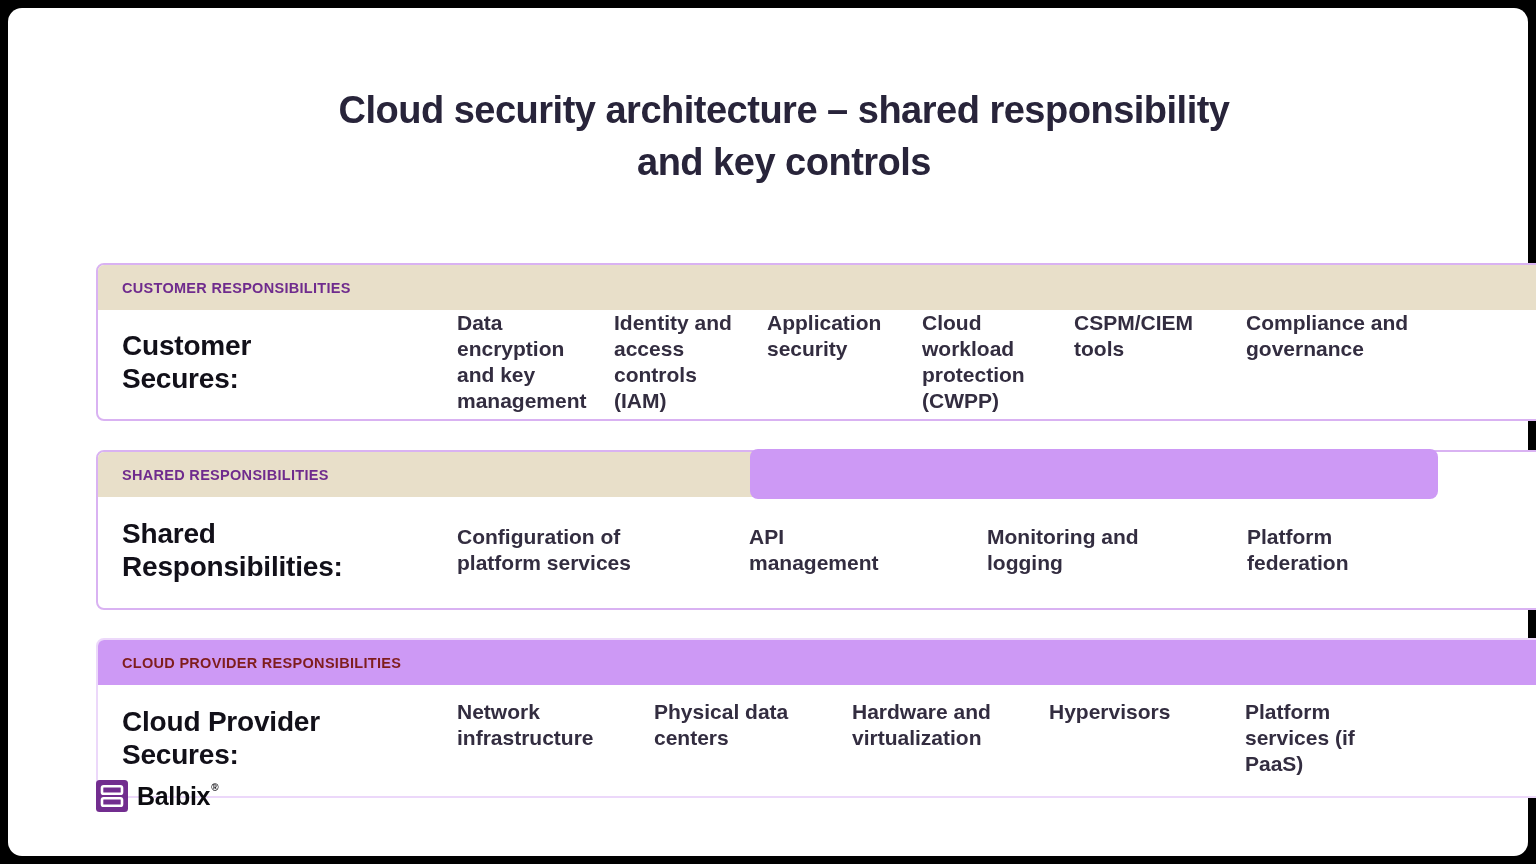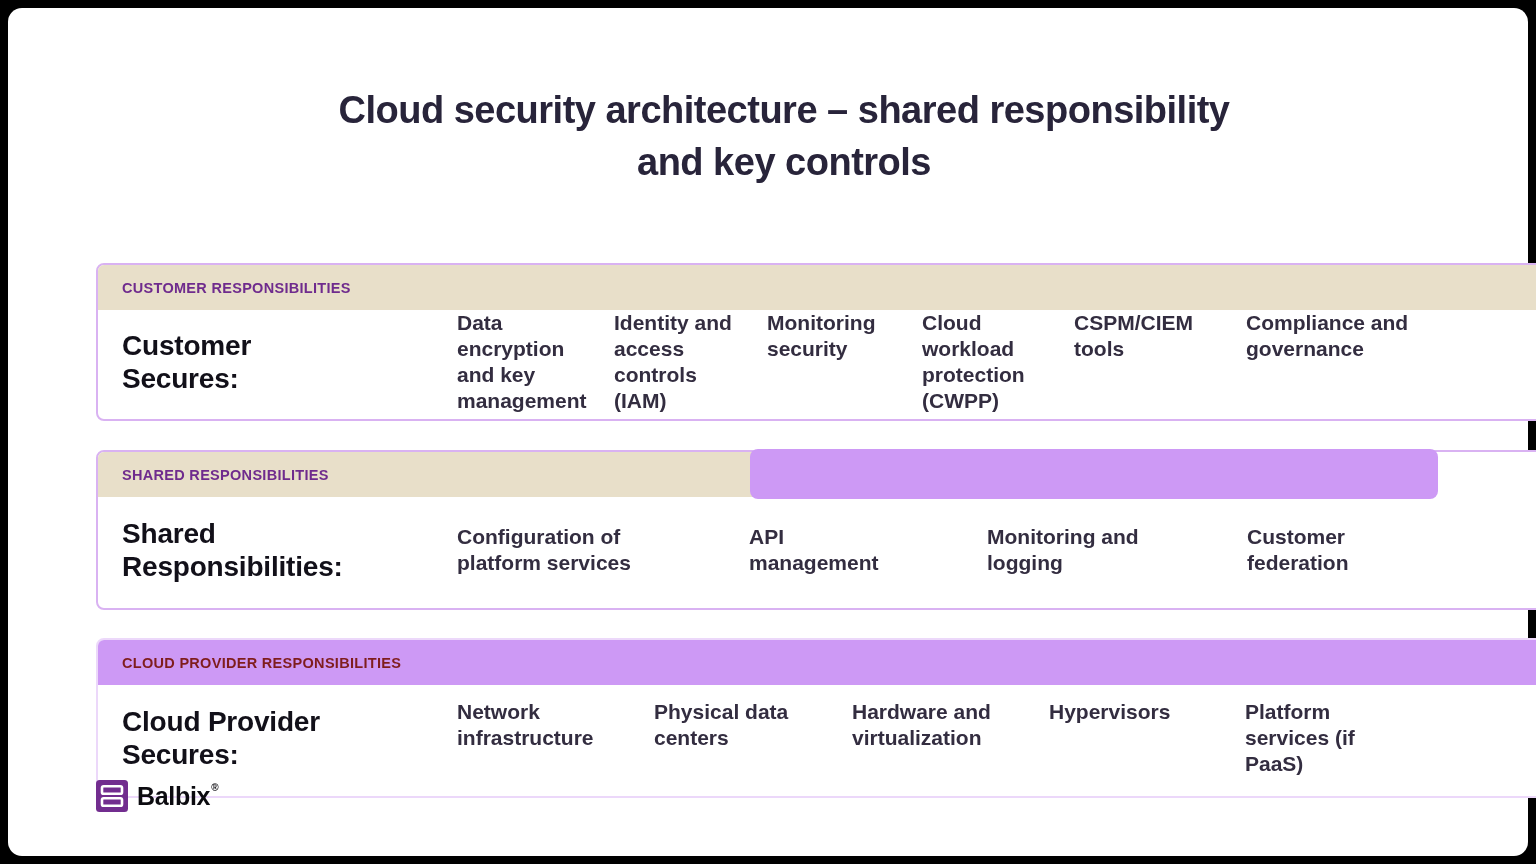--- a/index.html
+++ b/index.html
@@ -65,42 +65,42 @@
     <div class="panel-header hdr-tan">
       <span>CUSTOMER RESPONSIBILITIES</span>
     </div>
     <div class="panel-body">
       <div class="panel-label">
         <div class="inner">Customer Secures:</div>
       </div>
       <div class="items items-customer">
         <div class="item">Data encryption and key management</div>
         <div class="item">Identity and access controls (IAM)</div>
-        <div class="item">Monitoring security</div>
+        <div class="item">Application security</div>
         <div class="item">Cloud workload protection (CWPP)</div>
         <div class="item">CSPM/CIEM tools</div>
         <div class="item">Compliance and governance</div>
       </div>
     </div>
   </section>
 
   <section class="panel shared">
     <div class="panel-header">
       <span>SHARED RESPONSIBILITIES</span>
     </div>
     <div class="hdr-purple-overlay"></div>
     <div class="panel-body">
       <div class="panel-label">
         <div class="inner">Shared Responsibilities:</div>
       </div>
       <div class="items items-shared">
         <div class="item">Configuration of platform services</div>
         <div class="item">API management</div>
         <div class="item">Monitoring and logging</div>
-        <div class="item">Customer federation</div>
+        <div class="item">Platform federation</div>
       </div>
     </div>
   </section>
 
   <section class="panel provider">
     <div class="panel-header hdr-purple">
       <span>CLOUD PROVIDER RESPONSIBILITIES</span>
     </div>
     <div class="panel-body">
       <div class="panel-label">

